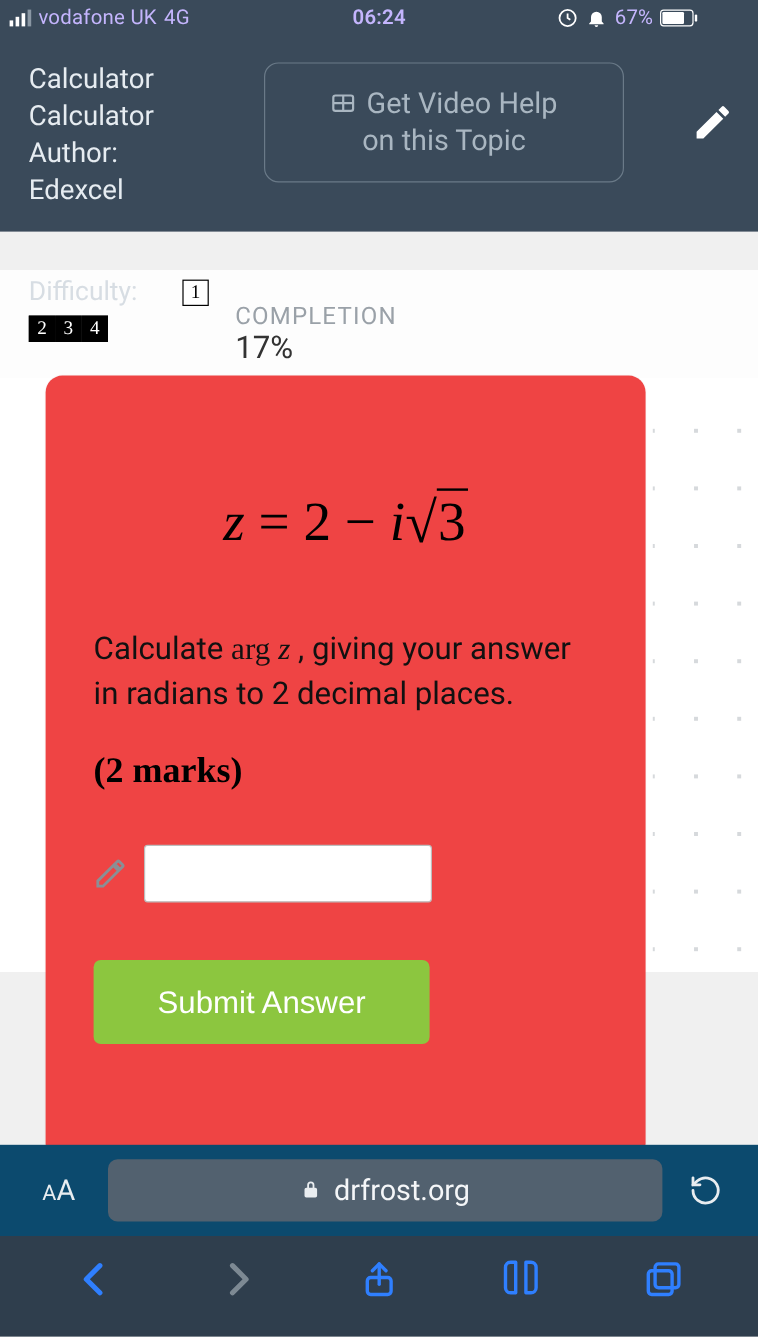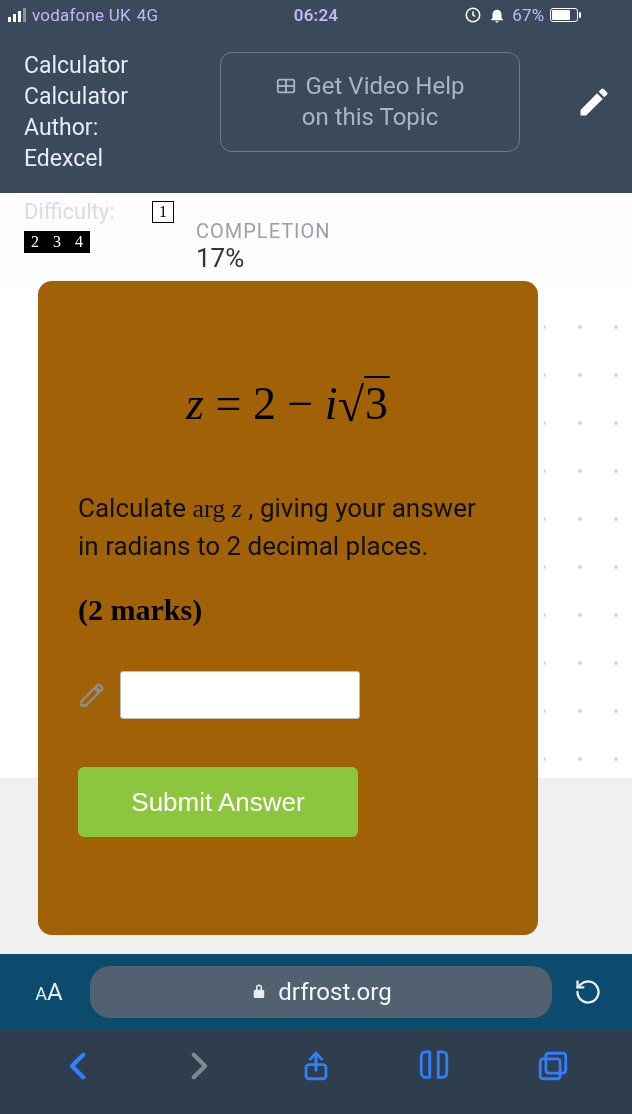--- a/index.html
+++ b/index.html
@@ -38,37 +38,37 @@
   .completion { position:absolute; left:196px; top:26px; }
   .completion-label { color:#9aa1a8; font-size:20px; letter-spacing:1px; }
   .completion-val { font-size:26px; color:#333; }
 
   
   .dots { position:absolute; right:0; top:0; bottom:0; width:88px;
     background-image: radial-gradient(circle, #d6d9dc 2px, transparent 2px);
     background-size: 36px 48px; background-position: 18px 14px; }
 
   
-  .card { position:absolute; left:38px; top:88px; width:500px; height:654px; background:#a16207; border-radius:14px; box-shadow: 0 0 0 1px rgba(0,0,0,0.02); padding: 40px 40px; }
+  .card { position:absolute; left:38px; top:88px; width:500px; height:654px; background:#ef4444; border-radius:14px; box-shadow: 0 0 0 1px rgba(0,0,0,0.02); padding: 40px 40px; }
   .equation { font-family: "Times New Roman", Georgia, serif; font-size:46px; font-style:italic; text-align:center; margin: 54px 0 60px; white-space:nowrap;}
   .equation .up { font-style:normal;}
   .equation .sqrt { position:relative; display:inline-block;}
   .equation .sqrt::before { content:"√"; font-style:normal; font-size:48px; position:relative; top:2px;}
   .equation .sqrt-arg { border-top:2.5px solid #000; padding:0 2px 0 1px; font-style:normal;}
   .question-text { font-size:26px; line-height:1.45; color:#111; }
   .question-text .mathi { font-family:"Times New Roman", serif; font-style:italic;}
   .marks { font-size:30px; font-weight:700; margin-top:28px;font-family:Liberation Serif, serif;}
   .answer-row { display:flex; align-items:center; gap:14px; margin-top:44px;}
   .answer-row svg { width:28px; height:28px; }
   .answer-input { width:240px; height:48px; border:1px solid #bdbdbd; border-radius:3px; font-size:20px; padding:0 10px;}
   .submit { margin-top:48px; width:280px; height:70px; background:#8cc63f; color:#fff; border:none; border-radius:6px; font-size:26px; font-weight:400; cursor:pointer;}
 
   
   .safari-url { position:absolute; left:0; right:0; bottom:84px; height:76px; background:#0c4a6e; display:flex; align-items:center; padding:0 14px;}
-  .url-pill { flex:1; height:52px; background:#52616f; border-radius:20px; display:flex; align-items:center; justify-content:center; color:#f4f6f8; font-size:24px; gap:10px; margin:0 6px;}
+  .url-pill { flex:1; height:52px; background:#52616f; border-radius:8px; display:flex; align-items:center; justify-content:center; color:#f4f6f8; font-size:24px; gap:10px; margin:0 6px;}
   .aa { color:#e9edf0; font-size:24px; width:70px; text-align:center; }
   .aa span:first-child{font-size:18px;}
   .reload { width:60px; display:flex; justify-content:center;}
   .safari-toolbar { position:absolute; left:0; right:0; bottom:0; height:84px; background:#2f3e4d; display:flex; align-items:center; justify-content:space-around; padding:0 20px 8px;}
   .tb-icon svg { width:34px; height:34px; }
   .back svg path { stroke:#2f7fff;}
   .fwd svg path { stroke:#7d8993;}
 </style>
 </head>
 <body>
@@ -118,21 +118,21 @@
     </div>
     <div>on this Topic</div>
   </div>
   <div class="edit-pen">
     <svg viewBox="0 0 24 24" fill="#fff">
         <path d="M3 17.25V21h3.75L17.81 9.94l-3.75-3.75L3 17.25zM20.71 7.04a1 1 0 0 0 0-1.41l-2.34-2.34a1 1 0 0 0-1.41 0l-1.83 1.83 3.75 3.75 1.83-1.83z"></path>
       </svg>
   </div>
 </div>
 
-<div class="content" style="height: 585px; position:relative;">
+<div class="content" style="height: 585px; position:relative;margin-top:32px;">
   <div class="dots"></div>
 
   <div class="meta-row">
     <span class="difficulty-label">Difficulty:</span>
     <div class="diff-boxes top">
       <div class="dbox">1</div>
     </div>
     <div class="diff-boxes bottom">
       <div class="dbox inv">2</div>
       <div class="dbox inv">3</div>

